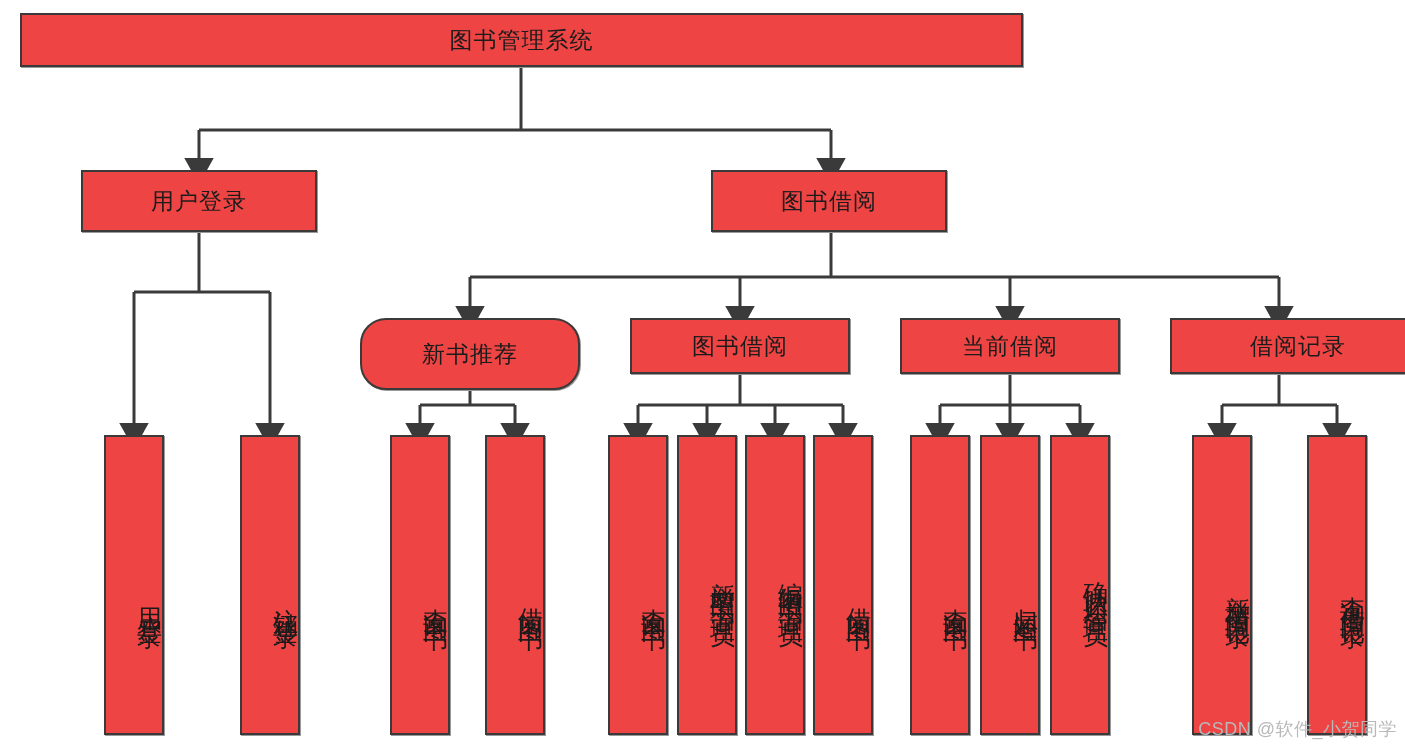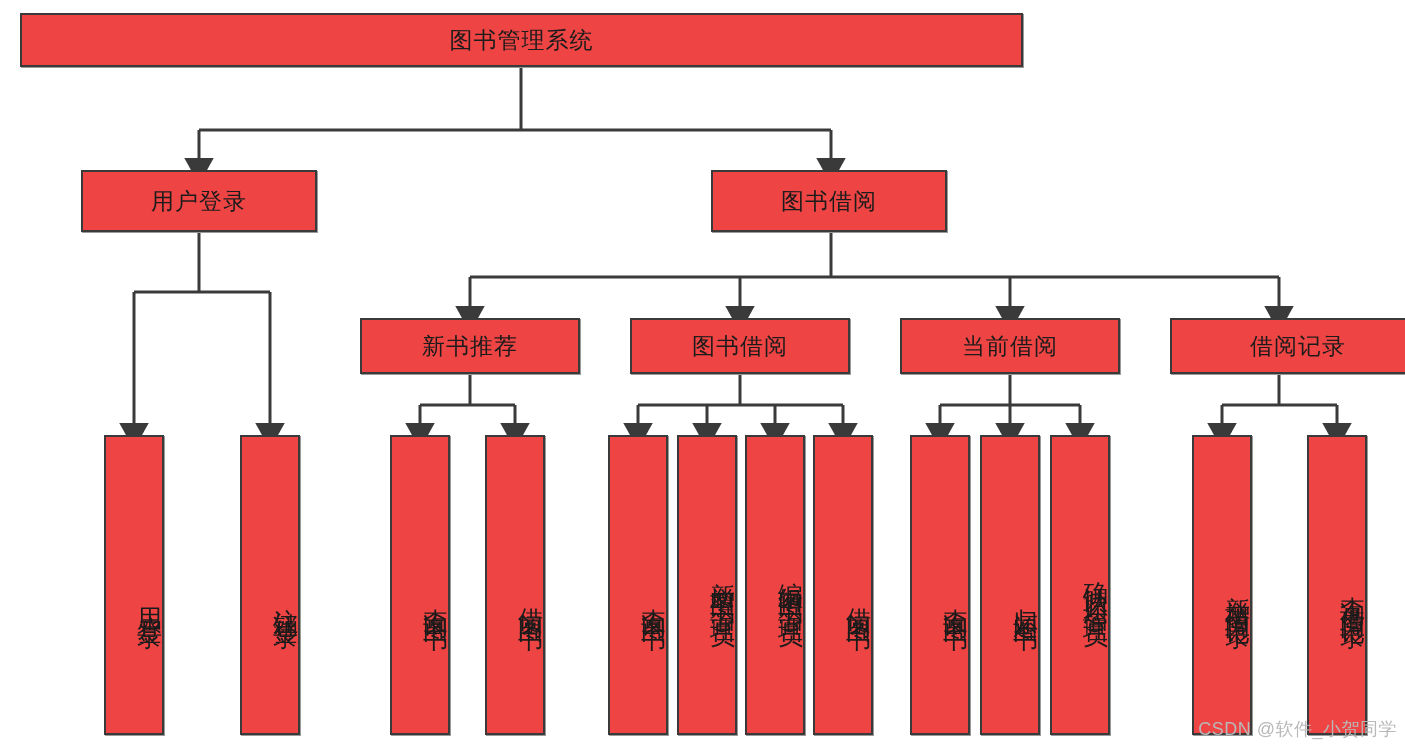--- a/index.html
+++ b/index.html
@@ -107,21 +107,21 @@
     <span>图书管理系统</span>
   </div>
 
   <div class="node h" style="left:81px;top:170px;width:236px;height:62px;">
     <span>用户登录</span>
   </div>
   <div class="node h" style="left:711px;top:170px;width:236px;height:62px;">
     <span>图书借阅</span>
   </div>
 
-  <div class="node h" style="left:360px;top:318px;width:220px;height:56px;">
+  <div class="node h" style="left:360px;top:318px;width:220px;height:72px;border-radius:26px;">
     <span>新书推荐</span>
   </div>
   <div class="node h" style="left:630px;top:318px;width:220px;height:56px;justify-content:center;">
     <span>图书借阅</span>
   </div>
   <div class="node h" style="left:900px;top:318px;width:220px;height:56px;">
     <span>当前借阅</span>
   </div>
   <div class="node h" style="left:1170px;top:318px;width:256px;height:56px;">
     <span>借阅记录</span>

